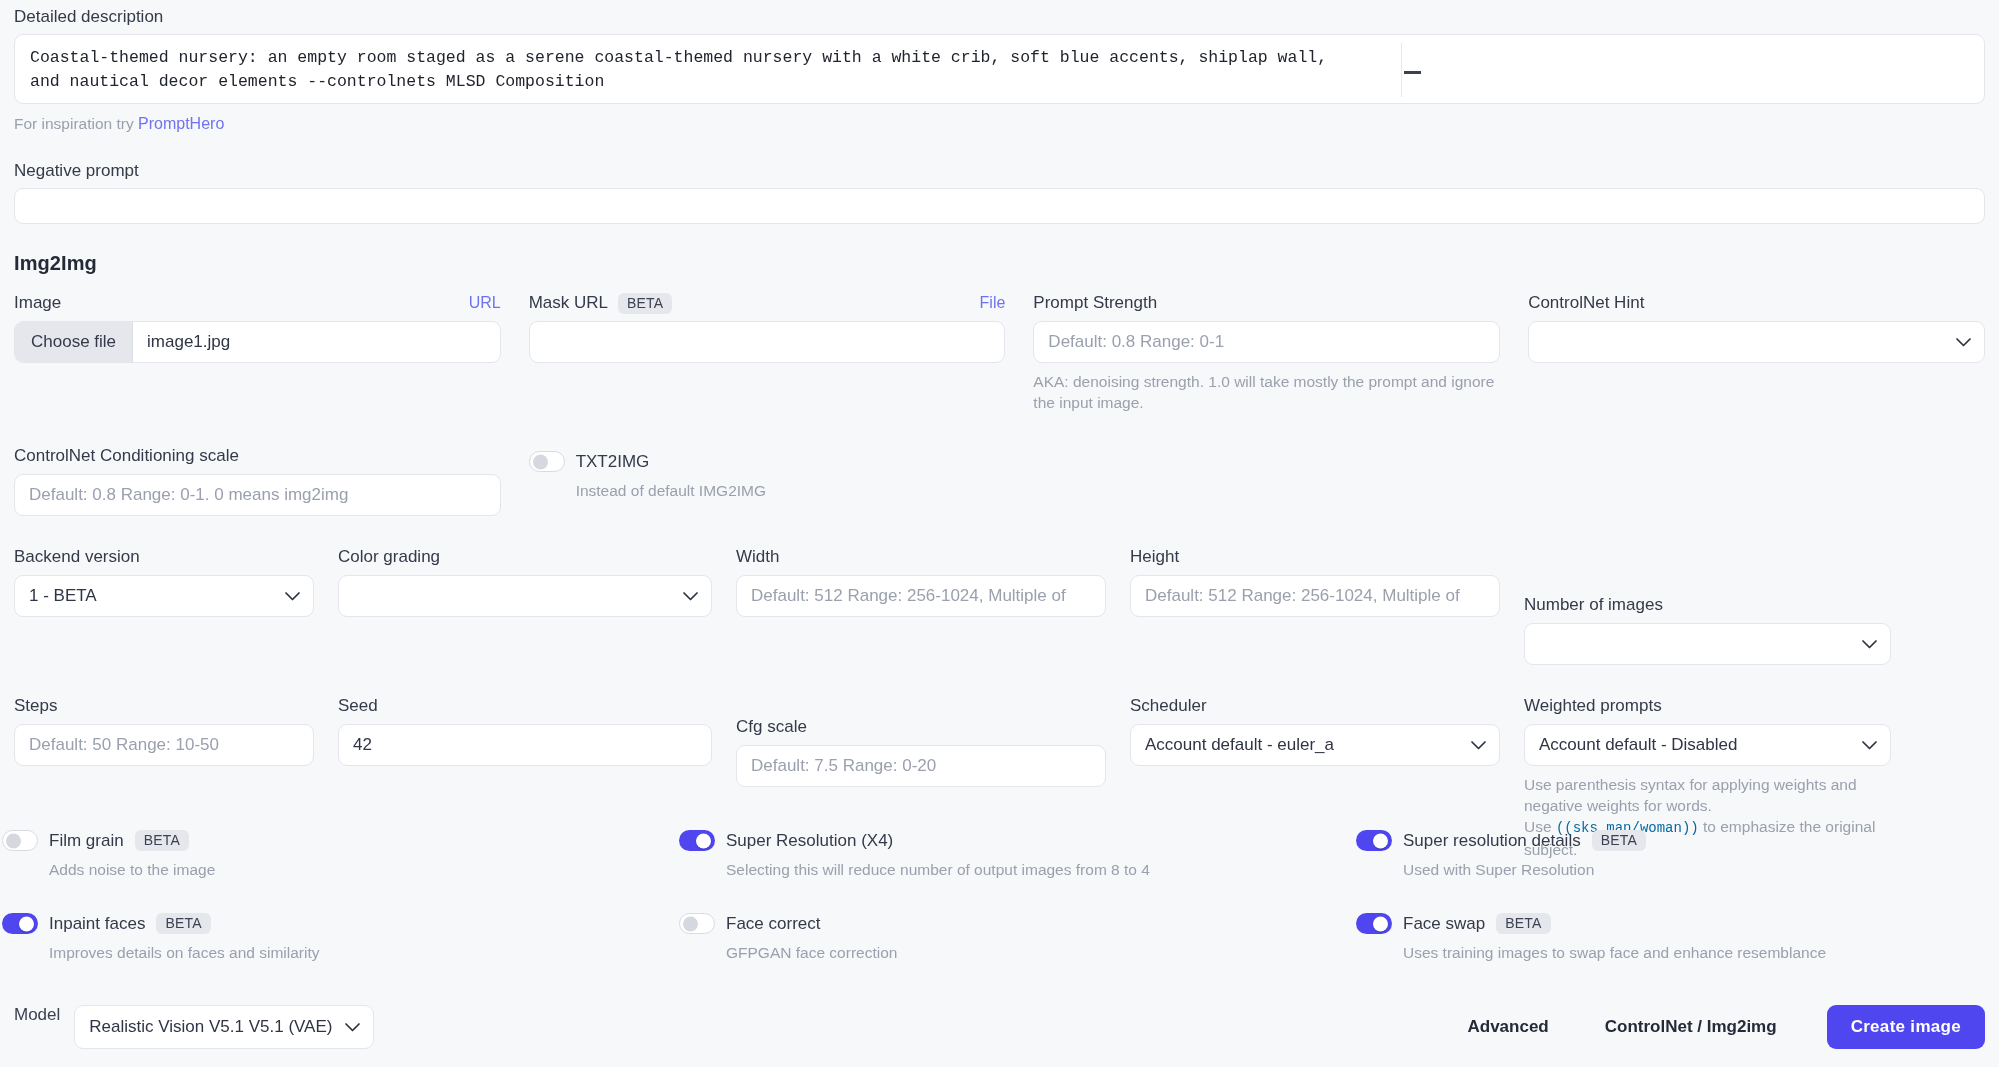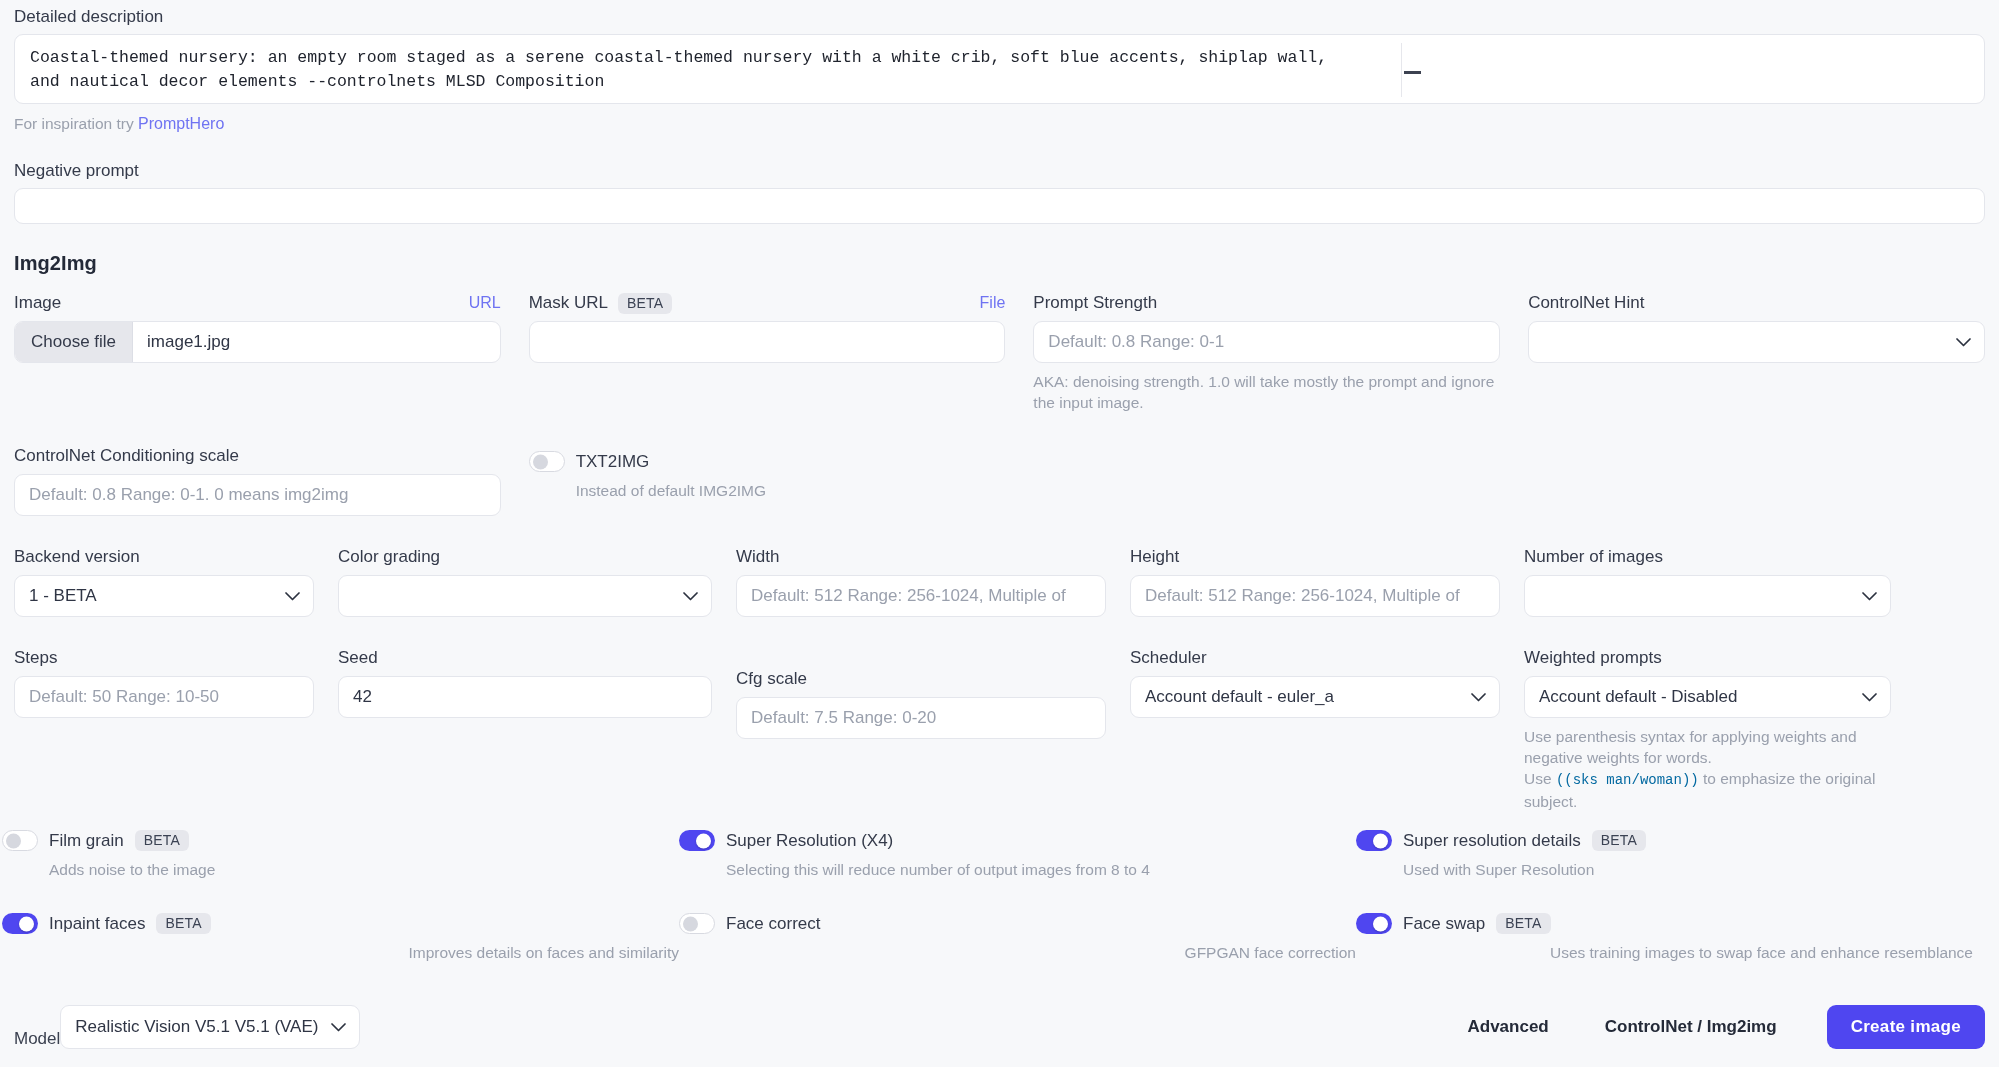--- a/index.html
+++ b/index.html
@@ -188,21 +188,21 @@
   }
 
   
   .footer {
     position: absolute;
     left: 14px; right: 14px;
     bottom: 18px;
     display: flex;
     align-items: center;
   }
-  .model-group { display: flex; align-items: flex-end; }
+  .model-group { display: flex; align-items: flex-start; gap: 14px; }
   .model-lbl { font-size: 17px; color: #3b4150; }
   .model-sel { width: 300px; height: 44px; }
   .footer-right { margin-left: auto; display: flex; align-items: center; gap: 0; }
   .ghost-btn {
     font-size: 17px;
     font-weight: bold;
     color: #242a38;
     padding: 0 28px;
     cursor: pointer;
     white-space: nowrap;
@@ -356,21 +356,21 @@
         <span class="label">Width</span>
       </div>
       <input class="field" placeholder="Default: 512 Range: 256-1024, Multiple of" style="">
     </div>
     <div style="width:370px;">
       <div class="label-row">
         <span class="label">Height</span>
       </div>
       <input class="field" placeholder="Default: 512 Range: 256-1024, Multiple of" style="">
     </div>
-    <div style="width:367px;">
+    <div style="width:367px;margin-top:48px;">
       <div class="label-row">
         <span class="label">Number of images</span>
       </div>
       <div class="selwrap">
         <input class="field select" readonly="" style="">
         <span class="chev"><svg width="15" height="9" viewBox="0 0 15 9">
               <path d="M1 1l6.5 6.5L14 1" fill="none" stroke="currentColor" stroke-width="1.7" stroke-linecap="round" stroke-linejoin="round"></path>
             </svg></span>
       </div>
     </div>
@@ -449,21 +449,21 @@
           <div class="toggle on">
               <span class="knob"></span>
             </div>
           <span class="tog-label">Super resolution details</span>
           <span class="beta">BETA</span>
         </div>
         <div class="tog-hint">Used with Super Resolution</div>
       </div>
     </div>
 
-    <div class="row" style="gap:0; margin-top:34px;text-align:right;">
+    <div class="row" style="gap:0; margin-top:34px;">
       <div style="width:677px;">
         <div class="tog-row">
           <div class="toggle on">
               <span class="knob"></span>
             </div>
           <span class="tog-label">Inpaint faces</span>
           <span class="beta">BETA</span>
         </div>
         <div class="tog-hint">Improves details on faces and similarity</div>
       </div>

